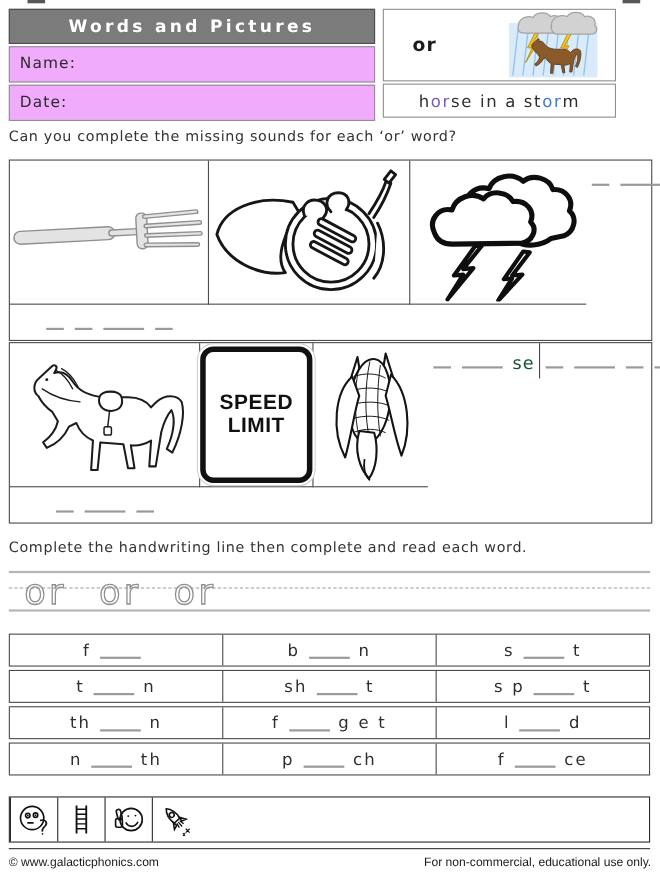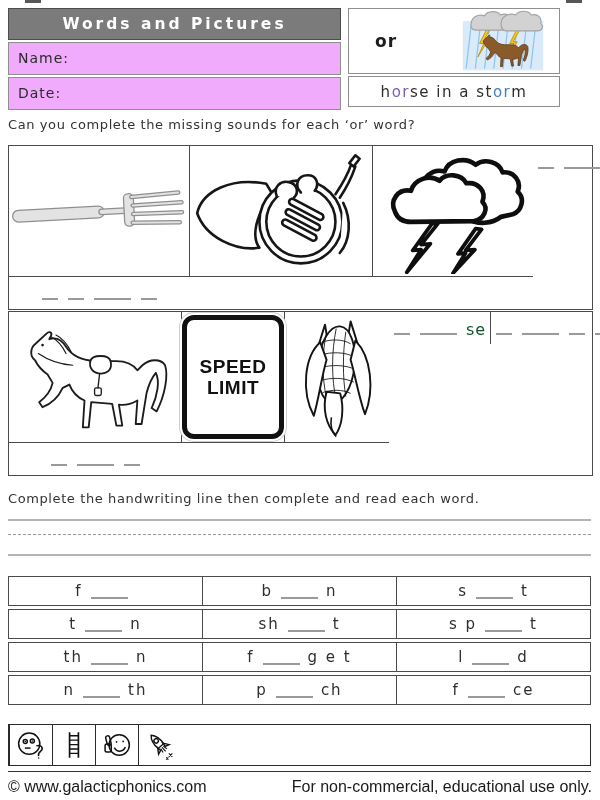--- a/index.html
+++ b/index.html
@@ -63,21 +63,21 @@
 
   
   .lo-box{left:8px;top:724px;width:583px;height:42px;border:1.6px solid #2a2a2a;display:flex;
           box-sizing:border-box;background:#fff;}
   .lo-text{flex:1;padding:3px 8px 0 8px;font-size:12.5px;letter-spacing:.5px;line-height:1.5;}
   .lo-icon-cell{width:42px;border-left:1.6px solid #2a2a2a;display:flex;align-items:center;
                 justify-content:center;}
 
   
   .footer-line{left:8px;top:771px;width:583px;height:0;border-top:1.6px solid #333;}
-  .footer-text{top:778px;font-family:"Liberation Sans",sans-serif;font-size:16px;color:#1a1a1a;}
+  .footer-text{top:778px;font-family:"Liberation Sans",sans-serif;font-size:11px;color:#1a1a1a;}
   .ft-l{left:8px;}
   .ft-r{right:8px;}
 </style>
 </head>
 <body>
 
 <div class="corner-mark" style="left:25px;"></div>
 <div class="corner-mark" style="left:566px;"></div>
 
 <div class="abs hdr-left">
@@ -250,20 +250,21 @@
       <span class="blank blank-short"></span>
       <span class="blank blank-long"></span>
       <span class="blank blank-short"></span>
     </div>
 </div>
 
 <div class="abs instr" style="top:491px;">Complete the handwriting line then complete and read each word.</div>
 
 <div class="abs hw">
   <div class="hw-mid"></div>
+  <span class="hw-trace">or or or</span>
 </div>
 
 <div class="abs word-table">
   <div class="word-row">
     <div class="word-cell">
         <span>f</span>
         <span class="wblank"></span>
         <span></span>
       </div>
     <div class="word-cell">

